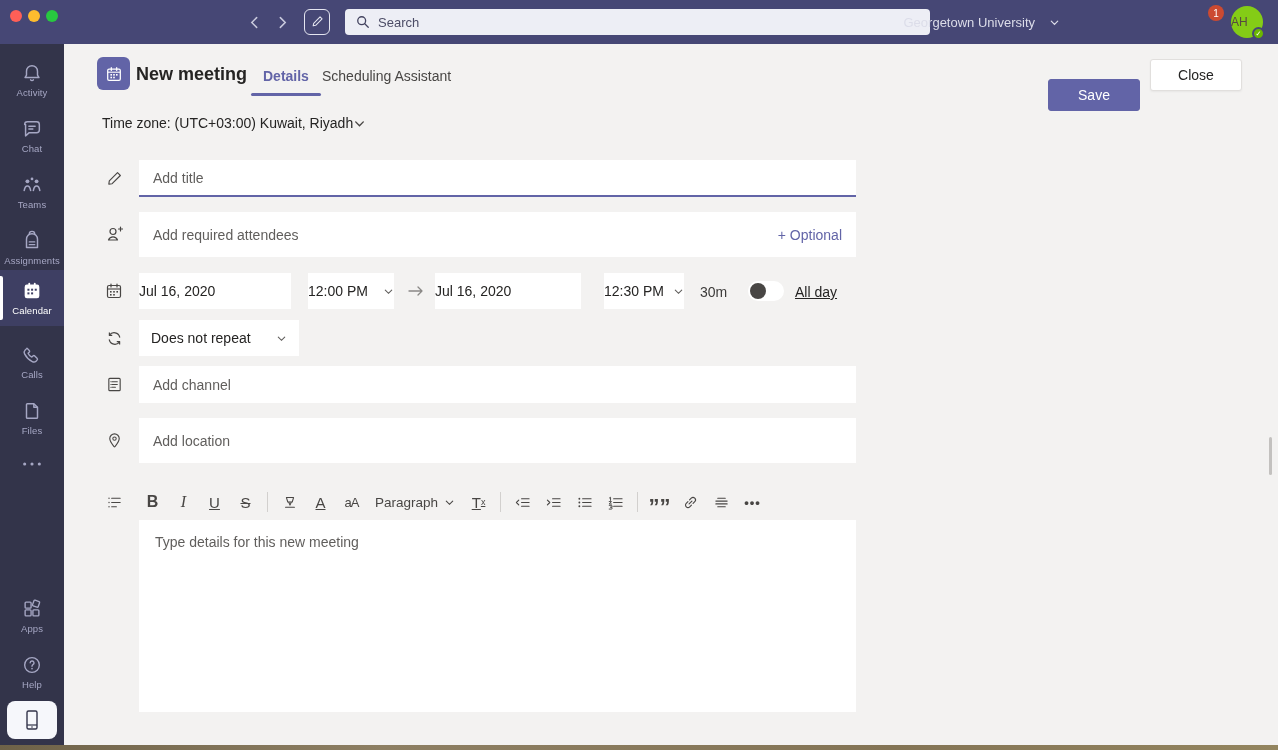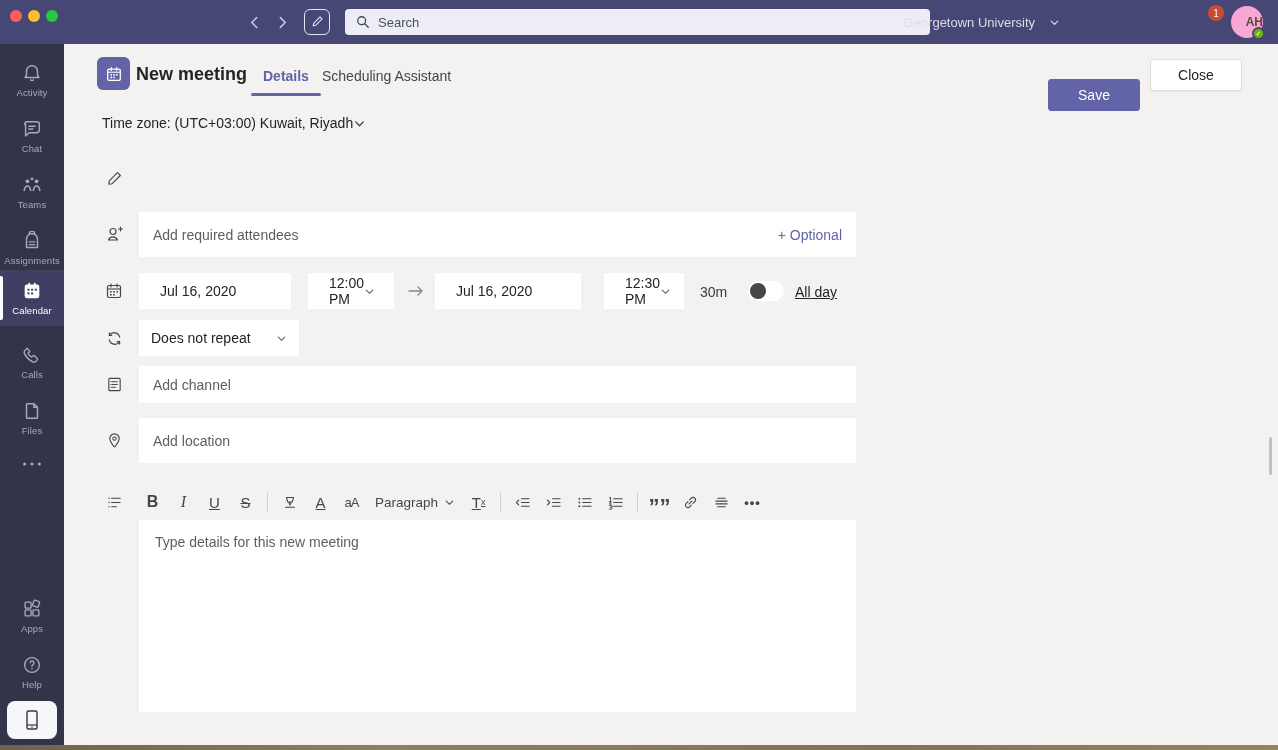--- a/index.html
+++ b/index.html
@@ -13,21 +13,21 @@
   .t-yellow { left:28px; background:#febc2e; }
   .t-green { left:46px; background:#28c840; }
   .nav-chev { position:absolute; top:10px; width:24px; height:24px; display:flex; align-items:center; justify-content:center; color:#c9cadd; cursor:pointer; }
   .compose-btn { position:absolute; left:304px; top:9px; width:26px; height:26px; border:1.6px solid #e4e5f0; border-radius:6px; display:flex; align-items:center; justify-content:center; color:#e4e5f0; }
   .searchbar { position:absolute; left:345px; top:9px; width:585px; height:26px; background:#edeef5; border-radius:4px; display:flex; align-items:center; padding-left:11px; gap:8px; }
   .searchbar .mag { color:#43435f; display:flex; }
   .searchbar input { border:none; outline:none; background:transparent; font-size:13px; color:#3b3b52; width:500px; font-family:inherit; }
   .searchbar input::placeholder { color:#4c4c66; }
   .org { position:absolute; right:218px; top:0; height:44px; display:flex; align-items:center; gap:14px; color:#dcdde9; font-size:13px; cursor:pointer; }
   .badge { position:absolute; right:54px; top:5px; min-width:16px; height:16px; border-radius:50%; background:#cc4a31; color:#fff; font-size:10px; display:flex; align-items:center; justify-content:center; z-index:3; }
-  .avatar { position:absolute; right:15px; top:6px; width:32px; height:32px; border-radius:50%; background:#f9a8d4; color:#574a40; font-size:12px; font-weight:bold; display:flex; align-items:center; justify-content:flex-end; cursor:pointer; }
+  .avatar { position:absolute; right:15px; top:6px; width:32px; height:32px; border-radius:50%; background:#84cc16; color:#574a40; font-size:12px; font-weight:normal; display:flex; align-items:center; justify-content:flex-start; cursor:pointer; }
   .presence { position:absolute; right:-2px; bottom:-2px; width:13px; height:13px; border-radius:50%; background:#6bb700; border:2px solid #464775; color:#fff; font-size:7px; display:flex; align-items:center; justify-content:center; }
 
   
   .sidebar { position:absolute; left:0; top:44px; width:64px; height:701px; background:#33344a; }
   .side-item { position:absolute; left:0; width:64px; height:56px; display:flex; flex-direction:column; align-items:center; justify-content:center; gap:3px; color:#a6a7c4; cursor:pointer; }
   .side-item .lbl { font-size:9.5px; letter-spacing:.1px; }
   .side-item.selected { background:#3e3f63; color:#ffffff; }
   .side-item.selected::before { content:""; position:absolute; left:0; top:6px; bottom:6px; width:3px; background:#ffffff; border-radius:0 2px 2px 0; }
   .mobile-btn { position:absolute; left:7px; top:657px; width:50px; height:38px; background:#f6f7fb; border-radius:8px; display:flex; align-items:center; justify-content:center; color:#33344a; cursor:pointer; }
 
@@ -49,21 +49,21 @@
 
   .gutter-icon { position:absolute; left:40px; width:20px; height:20px; color:#484644; display:flex; align-items:center; justify-content:center; }
 
   .field { position:absolute; left:75px; width:717px; background:#ffffff; display:flex; align-items:center; }
   .field input { border:none; outline:none; width:100%; font-size:14px; color:#252423; font-family:inherit; background:transparent; }
   .field input::placeholder { color:#605e5c; }
   .f-title { top:116px; height:37px; border-bottom:2px solid #6264a7; padding:0 14px; }
   .f-att { top:168px; height:45px; padding:0 14px; }
   .opt-link { font-size:14px; color:#6264a7; white-space:nowrap; cursor:pointer; }
 
-  .dt { position:absolute; height:36px; background:#fff; display:flex; align-items:center; font-size:14px; color:#252423; padding:0 21px; cursor:pointer; }
+  .dt { position:absolute; height:36px; background:#fff; display:flex; align-items:center; font-size:14px; color:#252423; padding:0 0; cursor:pointer; }
   .dt .chev { margin-left:auto; color:#605e5c; display:flex; }
   .arrow-to { position:absolute; color:#8a8886; display:flex; }
   .plain-label { position:absolute; font-size:14px; color:#3b3a39; }
   .toggle { position:absolute; left:684px; top:237px; width:36px; height:20px; background:#ffffff; border-radius:10px; cursor:pointer; }
   .toggle .knob { position:absolute; left:2px; top:2px; width:16px; height:16px; background:#484644; border-radius:50%; }
 
   .f-repeat { top:276px; height:36px; padding:0 12px; width:160px; }
   .f-channel { top:322px; height:37px; padding:0 14px; }
   .f-location { top:374px; height:45px; padding:0 14px; }
 
@@ -272,20 +272,23 @@
     <svg width="13" height="13" viewBox="0 0 12 12">
         <path d="M2.5 4.5 6 8l3.5-3.5" stroke="#484644" stroke-width="1.3" fill="none" stroke-linecap="round"></path>
       </svg>
   </div>
 
   <div class="gutter-icon" style="top:124px;">
     <svg width="17" height="17" viewBox="0 0 18 18">
         <path d="M12.2 2.8 15.2 5.8 6.5 14.5 3 15 3.5 11.5z" stroke="currentColor" stroke-width="1.2" fill="none" stroke-linejoin="round"></path>
       </svg>
   </div>
+  <div class="field f-title">
+    <input type="text" placeholder="Add title" style="">
+  </div>
 
   <div class="gutter-icon" style="top:180px;">
     <svg width="18" height="18" viewBox="0 0 18 18">
         <circle cx="8" cy="6.5" r="3" stroke="currentColor" stroke-width="1.2" fill="none"></circle>
         <path d="M3.5 15a4.8 4.8 0 0 1 9 0z" stroke="currentColor" stroke-width="1.2" fill="none" stroke-linejoin="round"></path>
         <path d="M13.5 4h4M15.5 2v4" stroke="currentColor" stroke-width="1.2" stroke-linecap="round"></path>
       </svg>
   </div>
   <div class="field f-att">
     <input type="text" placeholder="Add required attendees" style="">

